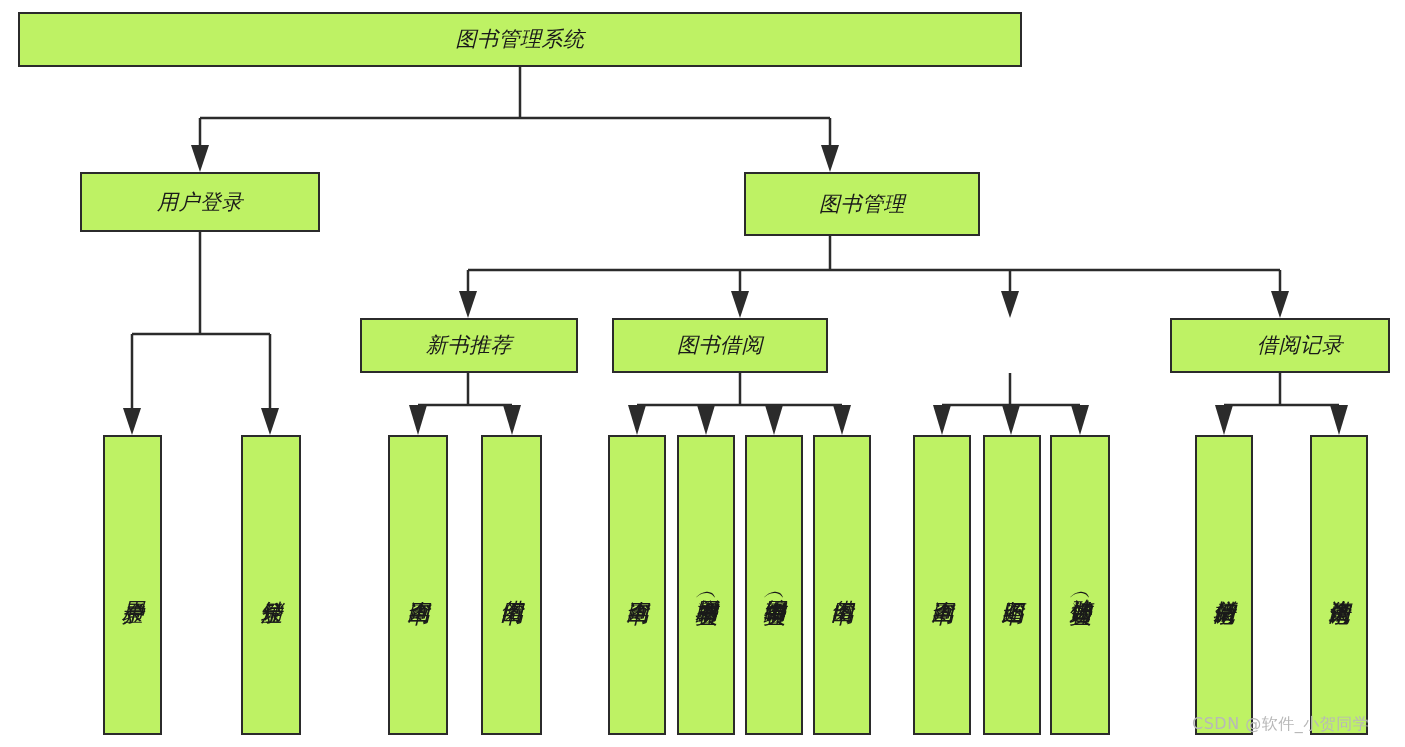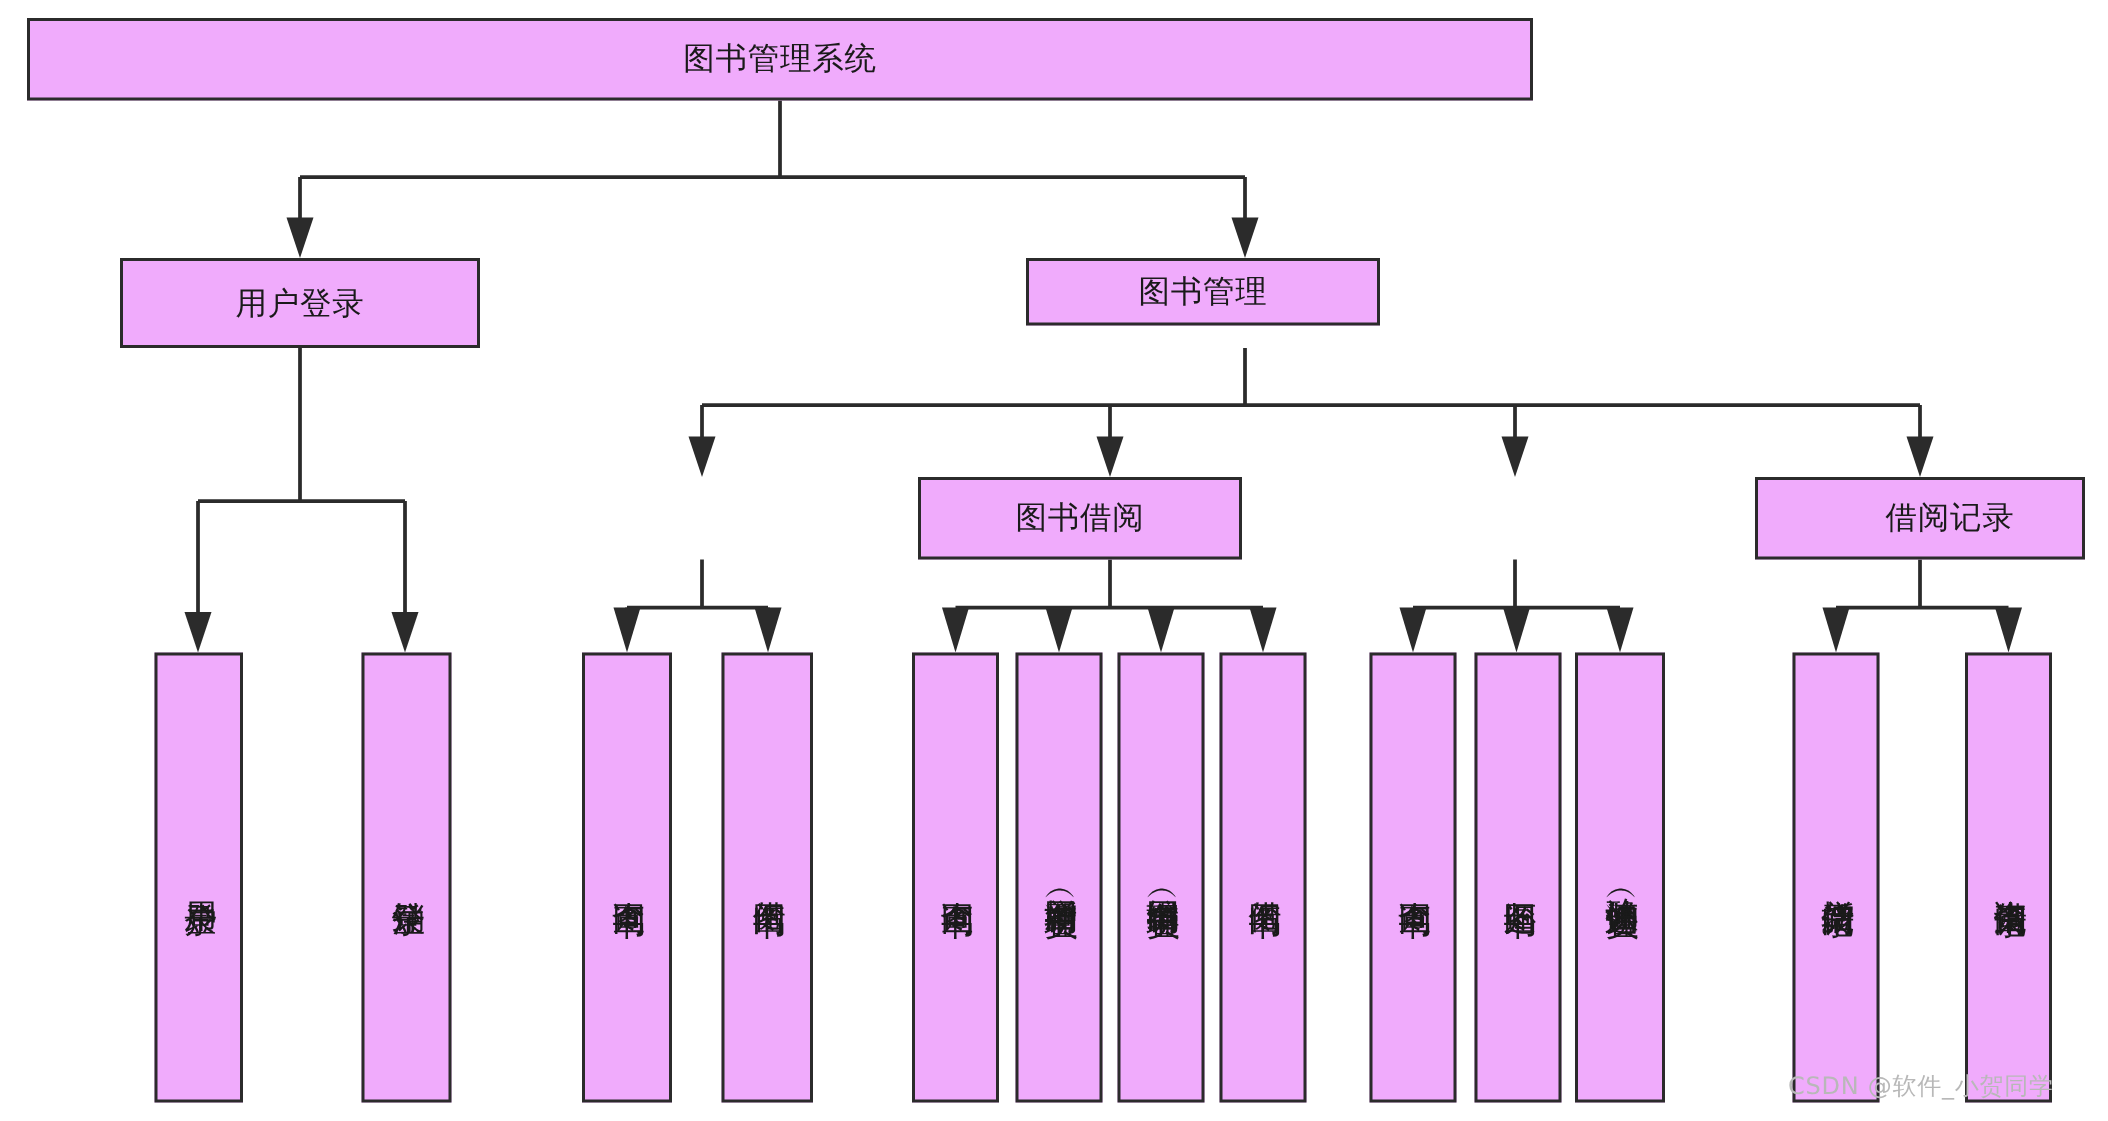--- a/index.html
+++ b/index.html
@@ -5,26 +5,27 @@
   html,body{margin:0;padding:0;background:#ffffff;}
   body{
     width:1405px;height:747px;
     font-family:"DejaVu Sans","Liberation Sans",sans-serif;
     overflow:hidden;position:relative;
   }
   #canvas{position:absolute;left:0;top:0;width:1405px;height:747px;}
   .node{
     position:absolute;
     border:2px solid #2b2b2b;
-    background:#f0abfc;
+    background:#bef264;
     box-sizing:border-box;
     display:flex;
     align-items:center;
     justify-content:center;
     color:#1a1a1a;
+    font-style:italic;
   }
   .node .label{
     font-size:21px;
     line-height:1.05;
     letter-spacing:0.5px;
     white-space:nowrap;
   }
   .node.vert{
     align-items:center;
     justify-content:center;
@@ -112,24 +113,27 @@
     <polygon class="ah" points="1339,435 1330,405 1348,405"></polygon>
   </svg>
 
   <div class="node" style="left:18px;top:12px;width:1004px;height:55px;">
     <span class="label">图书管理系统</span>
   </div>
 
   <div class="node" style="left:80px;top:172px;width:240px;height:60px;">
     <span class="label">用户登录</span>
   </div>
-  <div class="node" style="left:684px;top:172px;width:236px;height:45px;">
+  <div class="node" style="left:744px;top:172px;width:236px;height:64px;">
     <span class="label">图书管理</span>
   </div>
 
+  <div class="node" style="left:360px;top:318px;width:218px;height:55px;">
+    <span class="label">新书推荐</span>
+  </div>
   <div class="node" style="left:612px;top:318px;width:216px;height:55px;">
     <span class="label">图书借阅</span>
   </div>
   <div class="node" style="left:1170px;top:318px;width:220px;height:55px;padding-left:40px;">
     <span class="label">借阅记录</span>
   </div>
 
   <div class="node vert" style="left:103px;top:435px;width:59px;height:300px;">
     <span class="label">用户登录</span>
   </div>

